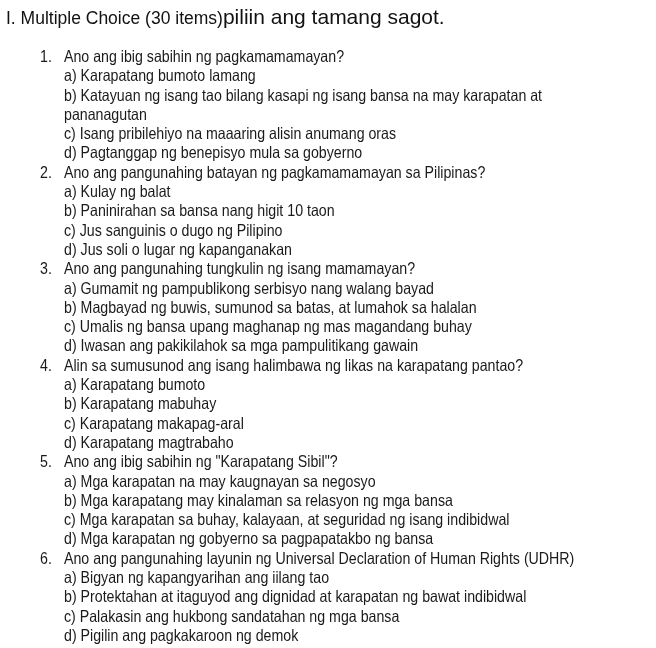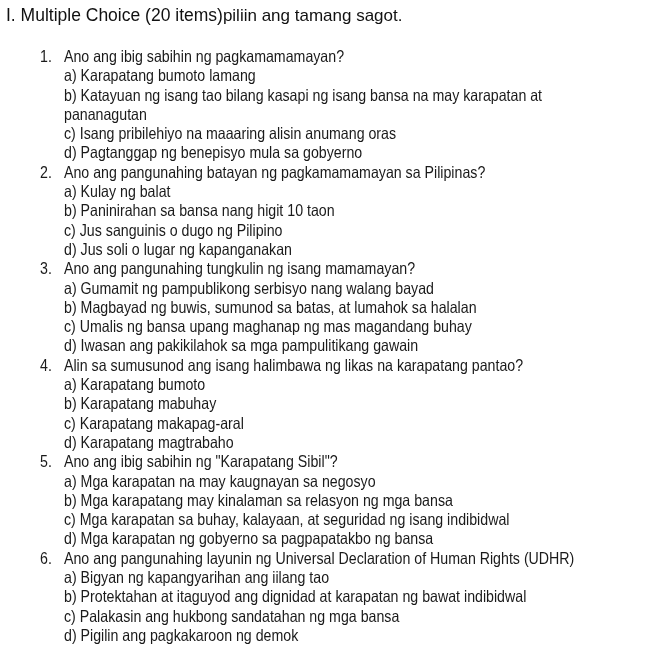--- a/index.html
+++ b/index.html
@@ -1,21 +1,21 @@
 <!DOCTYPE html>
 <html><head>
 <meta charset="utf-8">
 <style>
   html, body { margin:0; padding:0; background:#ffffff; }
   body { width:656px; height:648px; overflow:hidden; position:relative; color:#1a1a1a; }
   .title {
     position:absolute; left:6px; top:5px; white-space:nowrap;
     font-family:"Liberation Sans", sans-serif; font-size:17.5px; color:#111;
   }
-  .title .sub { font-size:17px; }
+  .title .sub { font-size:21px; }
   .list { position:absolute; left:0; top:47px; width:700px; }
   .q { position:relative; }
   .num { position:absolute; left:40px; top:0; }
   .qnum-wrap { position:relative; height:19.3px; }
   .qnum-wrap .num {
     font-family:"Liberation Sans", sans-serif; font-size:16.5px; line-height:19.3px;
     transform-origin:0 50%; transform:scaleX(0.86); white-space:nowrap;
   }
   .qnum-wrap .qtext {
     position:absolute; left:64px; top:0; white-space:nowrap;
@@ -25,21 +25,21 @@
   .opt {
     margin-left:64px; height:19.3px; line-height:19.3px; white-space:nowrap;
     font-family:"Liberation Sans", sans-serif; font-size:16.5px;
     transform-origin:0 50%; transform:scaleX(0.86);
   }
 </style>
 </head>
 <body>
 
 <div class="title">
-  <span>I. Multiple Choice (20 items)</span><span class="sub">piliin ang tamang sagot.</span>
+  <span>I. Multiple Choice (30 items)</span><span class="sub">piliin ang tamang sagot.</span>
 </div>
 
 <div class="list">
 
   <div class="q">
     <div class="qnum-wrap">
       <span class="num">1.</span>
       <span class="qtext">Ano ang ibig sabihin ng pagkamamamayan?</span>
     </div>
     <div class="opt">a) Karapatang bumoto lamang</div>

